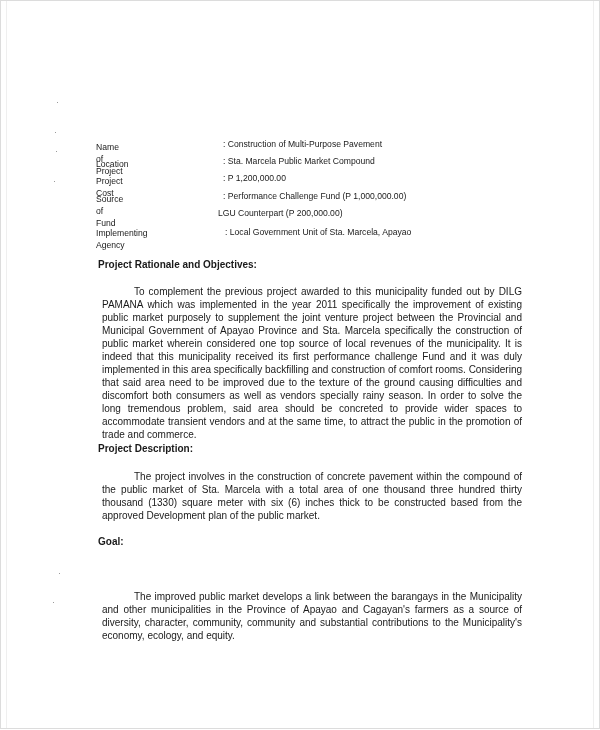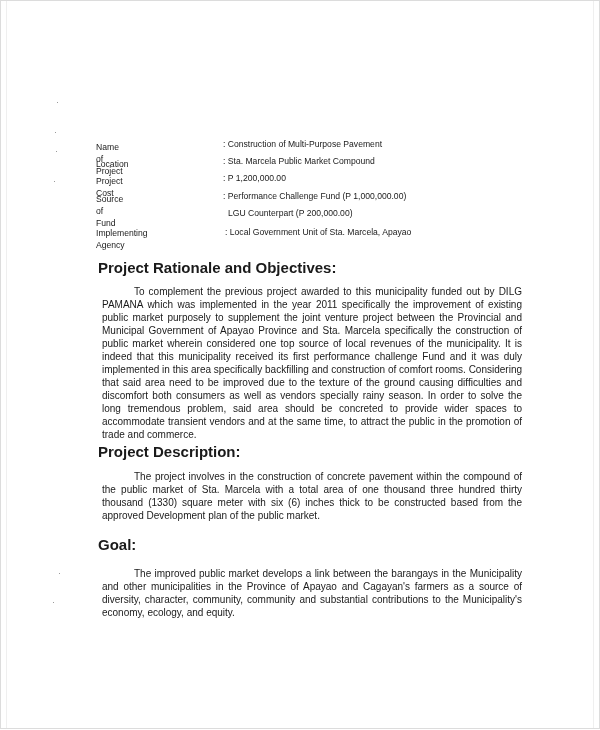--- a/index.html
+++ b/index.html
@@ -60,29 +60,29 @@
       left: 0;
       top: 3px;
     }
     .meta-value {
       position: absolute;
       left: 91px;
       top: 0;
       white-space: nowrap;
       margin-left: 36px;
     }
-    .meta-row.cont .meta-value { left: 96px; top: 0; }
+    .meta-row.cont .meta-value { left: 86px; top: 0; }
     .meta-row.agency .meta-label { top: 3px; }
     .meta-row.agency .meta-value { left: 93px; top: 2px; }
 
     .section-heading {
       position: absolute;
       left: 97px;
       font-weight: bold;
-      font-size: 15px;
+      font-size: 10px;
     }
     .para {
       position: absolute;
       left: 97px;
       width: 420px;
       font-size: 10px;
       line-height: 13px;
       text-align: justify;
       text-indent: 32px;
       margin: 4px;
@@ -135,14 +135,14 @@
     </div>
   </div>
 
   <div class="section-heading" style="top:258px;">Project Rationale and Objectives:</div>
   <p class="para" style="top:280px;">To complement the previous project awarded to this municipality funded out by DILG PAMANA which was implemented in the year 2011 specifically the improvement of existing public market purposely to supplement the joint venture project between the Provincial and Municipal Government of Apayao Province and Sta. Marcela specifically the construction of public market wherein considered one top source of local revenues of the municipality. It is indeed that this municipality received its first performance challenge Fund and it was duly implemented in this area specifically backfilling and construction of comfort rooms. Considering that said area need to be improved due to the texture of the ground causing difficulties and discomfort  both consumers as well as vendors specially rainy season. In order to solve the long tremendous problem, said area should be concreted to provide wider spaces to accommodate transient vendors and at the same time, to attract the public in the promotion of trade and commerce.</p>
 
   <div class="section-heading" style="top:442px;">Project Description:</div>
   <p class="para" style="top:465px;">The project involves in the construction of concrete pavement within the compound of the public market of Sta. Marcela with a total area of one thousand three hundred thirty thousand (1330) square meter with six (6) inches thick to be constructed based from the approved Development plan of the public market.</p>
 
   <div class="section-heading" style="top:535px;">Goal:</div>
-  <p class="para" style="top:562px;">The improved public market develops a link between the barangays in the Municipality and other municipalities in the Province of Apayao and Cagayan's farmers as a source of diversity, character, community, community and substantial contributions to the Municipality's economy, ecology, and equity.</p>
+  <p class="para" style="top:585px;">The improved public market develops a link between the barangays in the Municipality and other municipalities in the Province of Apayao and Cagayan's farmers as a source of diversity, character, community, community and substantial contributions to the Municipality's economy, ecology, and equity.</p>
 </div>
 
 </body></html>

